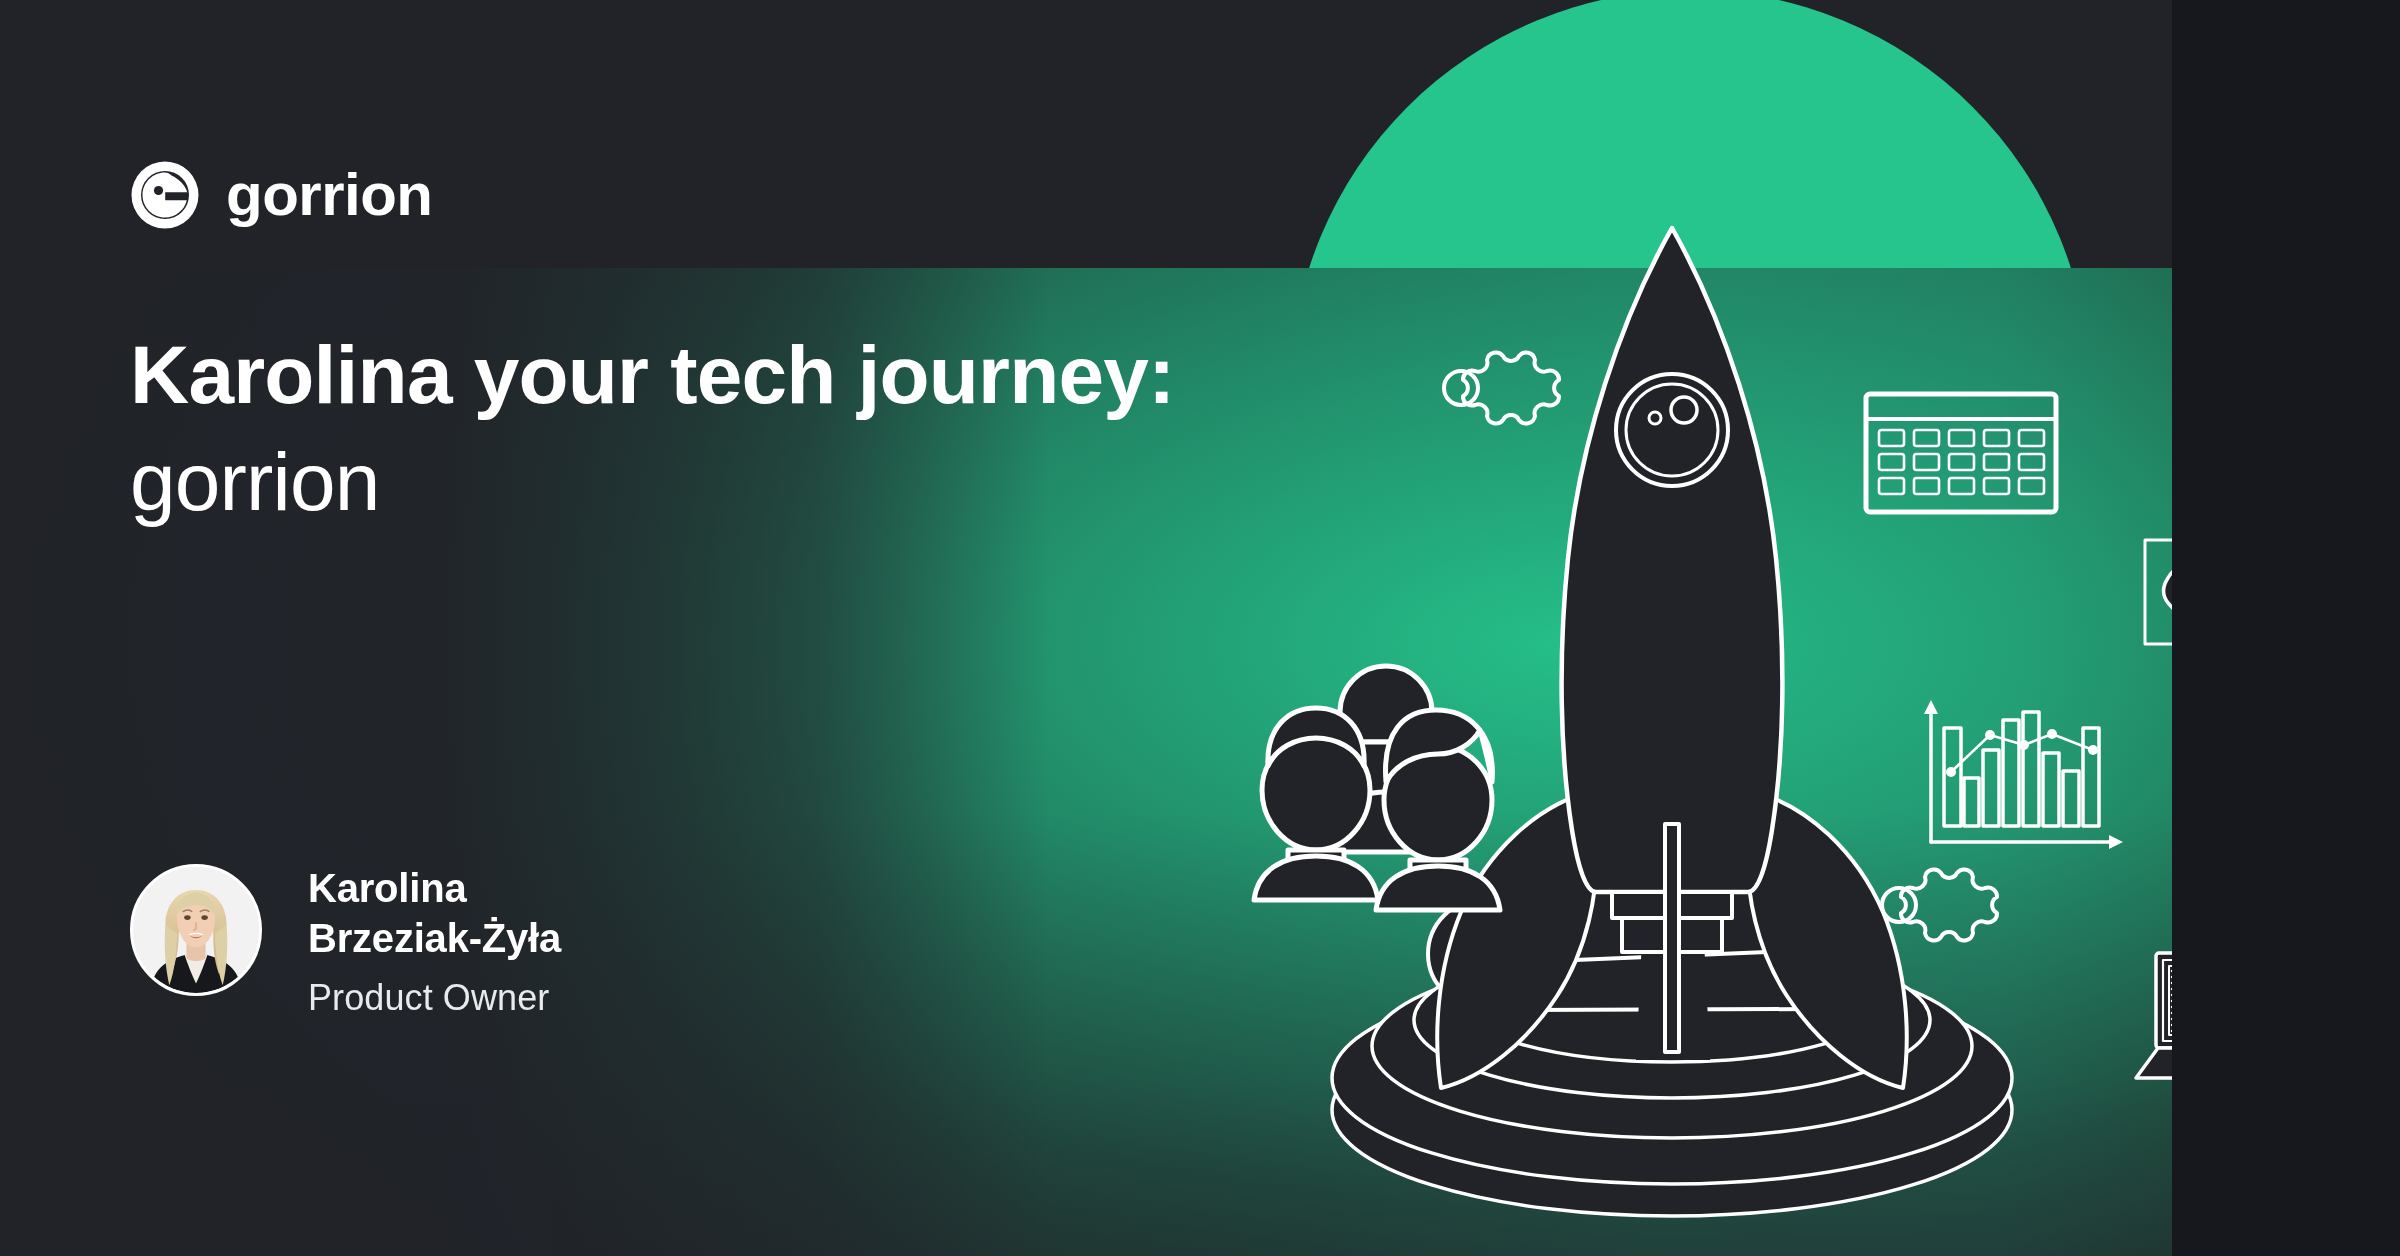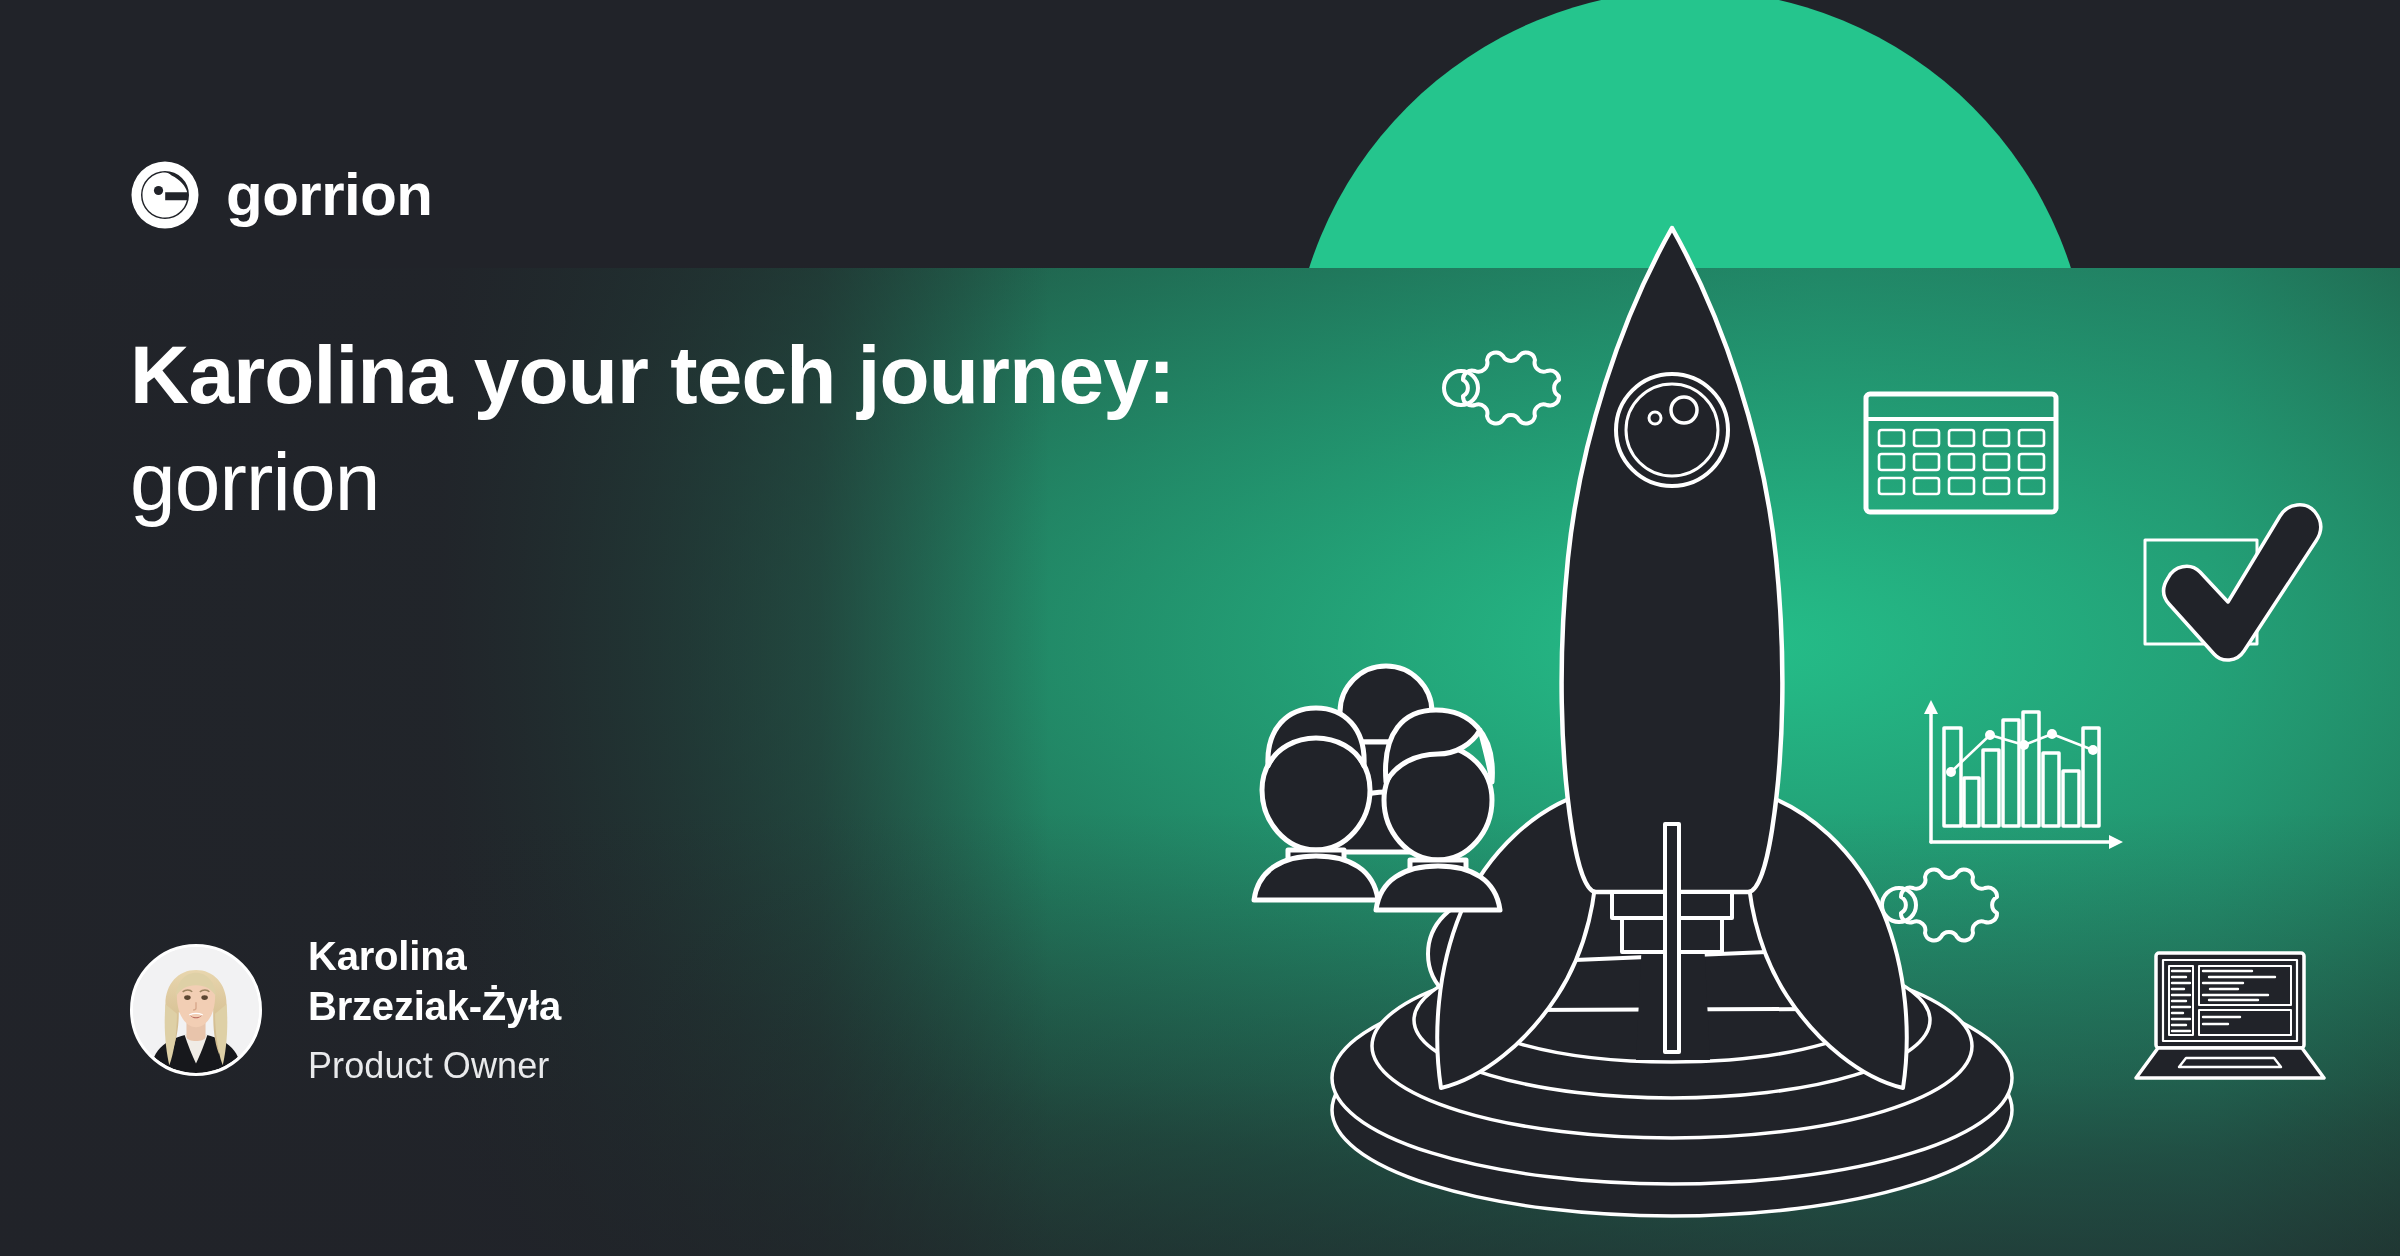--- a/index.html
+++ b/index.html
@@ -5,21 +5,21 @@
 <style>
   * { margin:0; padding:0; box-sizing:border-box; }
   html,body { background:#16181d; }
   body {
     font-family:"Liberation Sans", sans-serif;
     -webkit-font-smoothing:antialiased;
   }
 
   .canvas {
     position:relative;
-    width:2400px;
+    width:2172px;
     height:1256px;
     background:#212329;
     overflow:hidden;
   }
 
   
   .bg-base { position:absolute; inset:0; background:#212329; }
 
   .green-semicircle {
     position:absolute;
@@ -87,22 +87,22 @@
     font-size:82px;
     line-height:1.30;
     letter-spacing:-0.8px;
     white-space:nowrap;
   }
   .headline .line.bold { font-weight:700; }
   .headline .line.light { font-weight:400; }
 
   
   .author {
-    position:absolute; left:130px; top:932px;
-    display:flex; align-items:center; gap:46px;
+    position:absolute; left:130px; top:864px;
+    display:flex; align-items:flex-start; gap:46px;
   }
   .avatar {
     width:132px; height:132px; border-radius:50%;
     border:3px solid #ffffff;
     overflow:hidden; position:relative; flex:none;
     background:#f1f1f1;
   }
   .avatar svg { display:block; width:100%; height:100%; }
   .author-text { display:flex; flex-direction:column; }
   .author-name {

